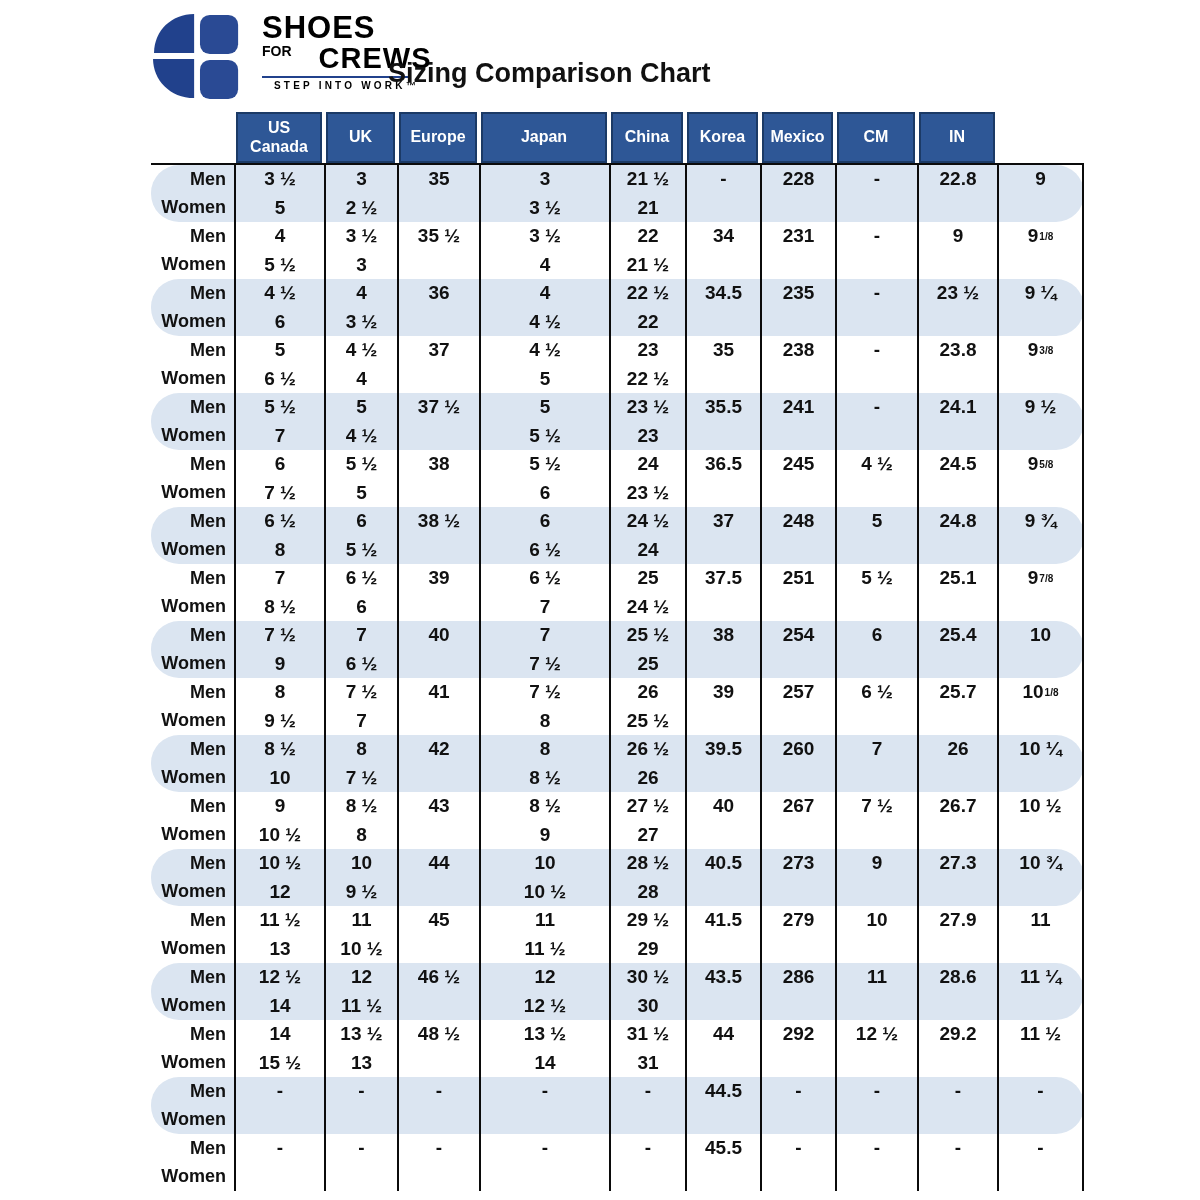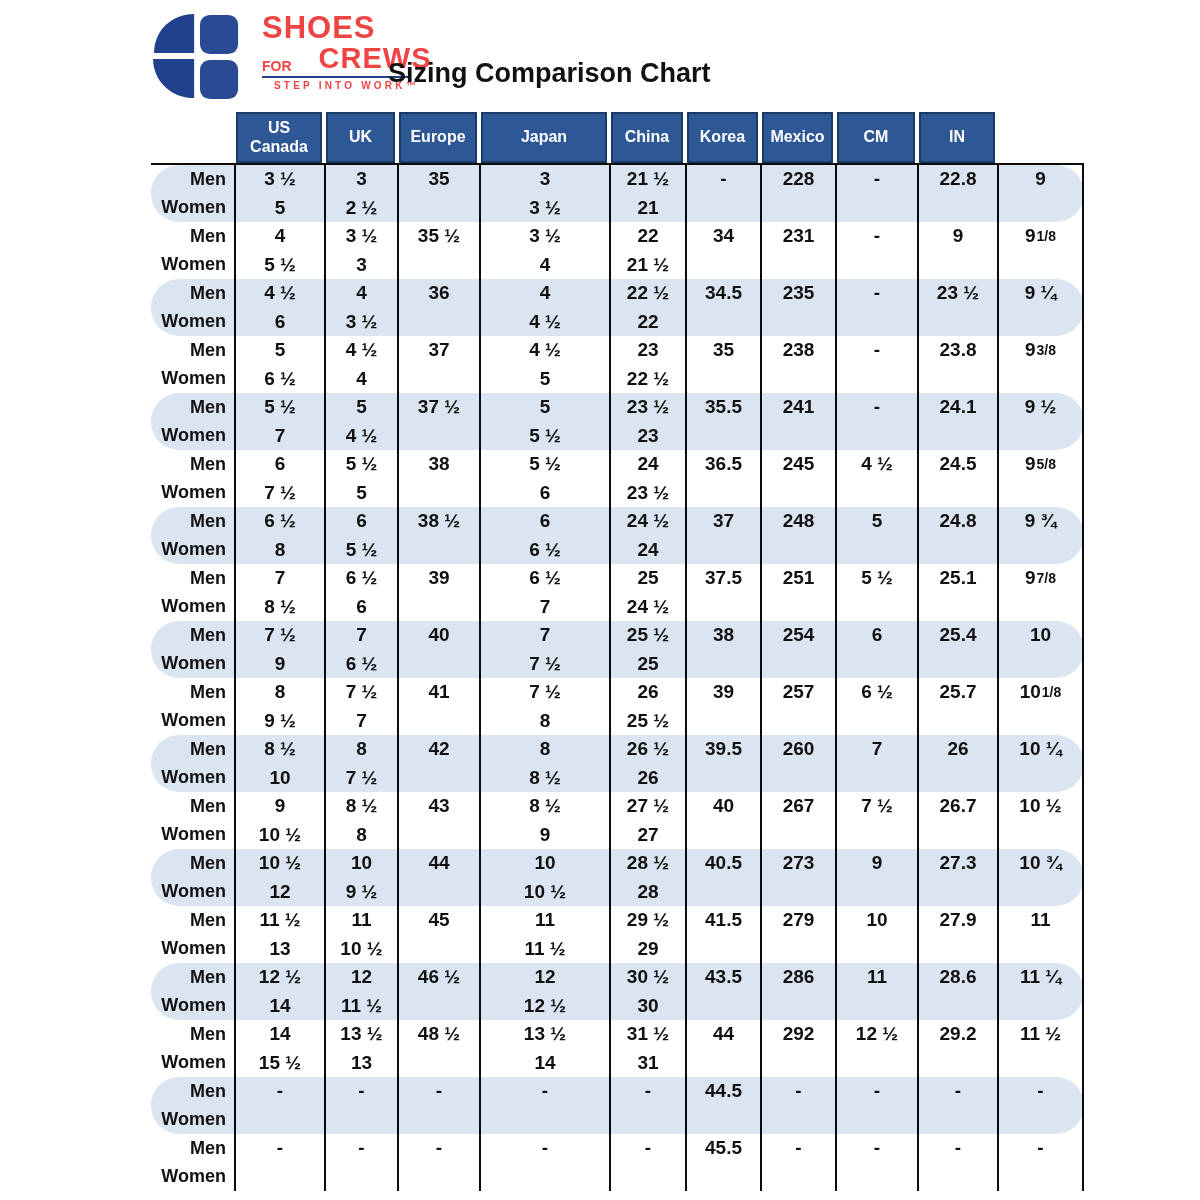--- a/index.html
+++ b/index.html
@@ -7,23 +7,23 @@
     width:1200px; height:1200px;
     background:#ffffff;
     font-family:"Liberation Sans", sans-serif;
     position:relative;
     overflow:hidden;
   }
 
   
   .logo { position:absolute; left:150px; top:12px; display:flex; align-items:flex-start; }
   .logo-icon { width:98px; height:88px; }
-  .logo-text { margin-left:14px; color:#ef4444; }
+  .logo-text { margin-left:14px; color:#000000; }
   .logo-line1 { font-size:31px; font-weight:bold; letter-spacing:1px; line-height:1.0; }
-  .logo-line2 { display:flex; align-items:flex-end; line-height:1.0; margin-top:1px; }
+  .logo-line2 { display:flex; align-items:flex-start; line-height:1.0; margin-top:1px; }
   .logo-for   { font-size:14px; font-weight:bold; margin-right:2px; }
   .logo-crews { font-size:29px; font-weight:bold; letter-spacing:1px;margin-left:25px; }
   .logo-rule  { border-top:2px solid #21418c; margin:3px 0 2px 0; width:146px; }
   .logo-tagline { font-size:10px; font-weight:bold; letter-spacing:3.2px;margin-left:12px; }
 
   
   .page-title {
     position:absolute; left:388px; top:58px;
     font-size:27px; font-weight:bold; color:#111;
   }
@@ -58,21 +58,21 @@
   .cell { display:flex; flex-direction:column; box-sizing:border-box; }
   .cell.bordered { border-left:2px solid #0b0b0b; }
   .cell.last { border-right:2px solid #0b0b0b; }
   .cell .line {
     flex:1; display:flex; align-items:center; justify-content:center;
     font-weight:bold; font-size:19px; color:#111; white-space:nowrap;
   }
   .cell.rowlabel .line {
     justify-content:flex-end; padding-right:8px; font-size:18px;
   }
-  .frac { font-size:14px; margin-left:1px; }
+  .frac { font-size:10px; margin-left:1px; }
 </style>
 </head>
 <body>
 
 <div class="logo">
   <svg class="logo-icon" viewBox="0 0 100 90" xmlns="http://www.w3.org/2000/svg">
     <path d="M45 42 L45 2 C22 2 4 19 4 42 Z" fill="#21418c"></path>
     <path d="M45 48 L45 88 C20 88 3 69 3 48 Z" fill="#21418c"></path>
     <rect x="51" y="3" width="39" height="40" rx="10" fill="#2a4a94"></rect>
     <rect x="51" y="49" width="39" height="40" rx="10" fill="#2a4a94"></rect>

